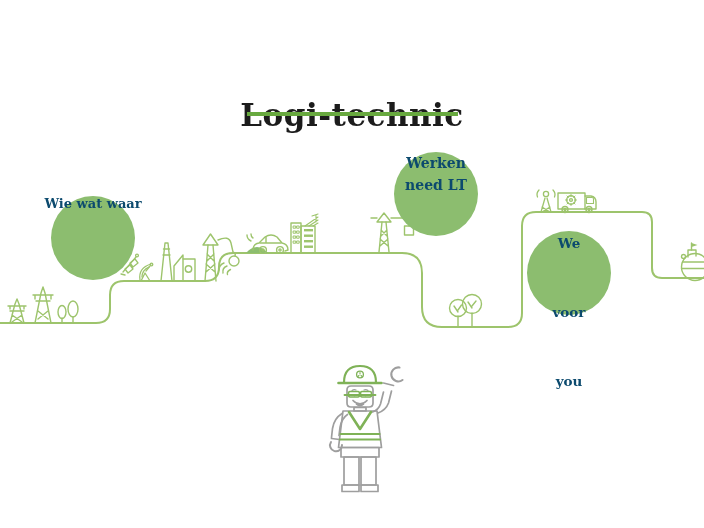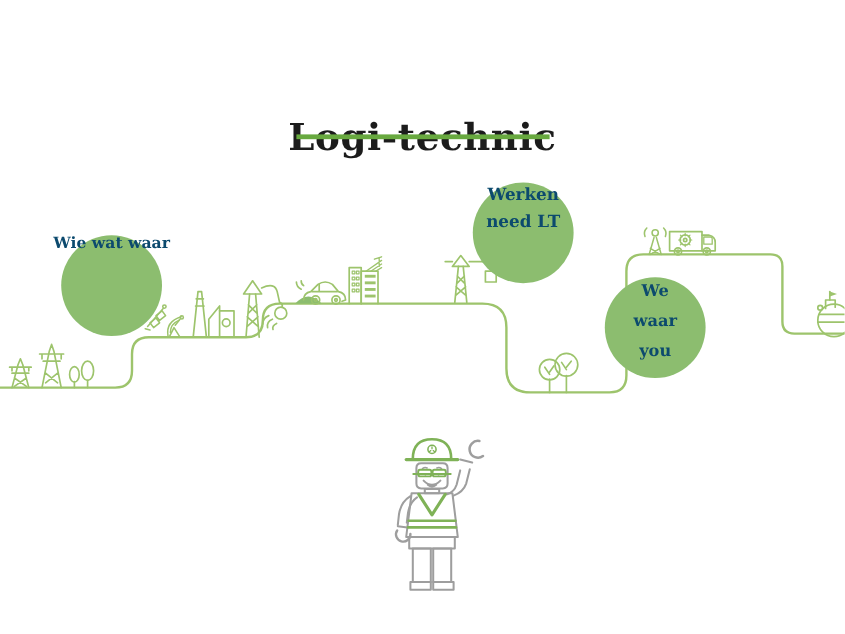--- a/index.html
+++ b/index.html
@@ -11,21 +11,21 @@
   .underline{position:absolute;left:247px;top:112px;width:211px;height:4px;background:#68a93f;}
   svg.scene{position:absolute;left:0;top:0;}
   .stop{position:absolute;width:84px;height:84px;border-radius:50%;background:#8cbd6f;
         color:#0c4a6e;display:flex;flex-direction:column;align-items:center;justify-content:flex-start;
         font-family:"DejaVu Serif",serif;font-weight:700;font-size:13px;text-align:center;
         cursor:pointer;}
   .stop span{white-space:nowrap;display:block;}
   #stop-wie{left:28px;top:196px;margin-left:23px;}
   #stop-procedure{left:217px;top:252px;font-size:14px;}
   #stop-werken{left:394px;top:152px;font-size:14px;line-height:1.6;}
-  #stop-we{left:504px;top:231px;font-size:13.5px;line-height:1.85;}
+  #stop-we{left:527px;top:231px;font-size:13.5px;line-height:1.85;gap:44px;}
 </style>
 </head>
 <body>
 
 <div class="stage">
 
   <h1 class="title">Logi-technic</h1>
   <div class="underline"></div>
 
   <svg class="scene" width="704" height="528" viewBox="0 0 704 528" fill="none" stroke-linecap="round" stroke-linejoin="round">
@@ -195,17 +195,17 @@
   </div>
 
 
   <div class="stop" id="stop-werken">
     <span>Werken</span>
     <span>need LT</span>
   </div>
 
   <div class="stop" id="stop-we">
     <span>We</span>
-    <span>waar</span>
+    <span>voor</span>
     <span>you</span>
   </div>
 
 </div>
 
 </body></html>

